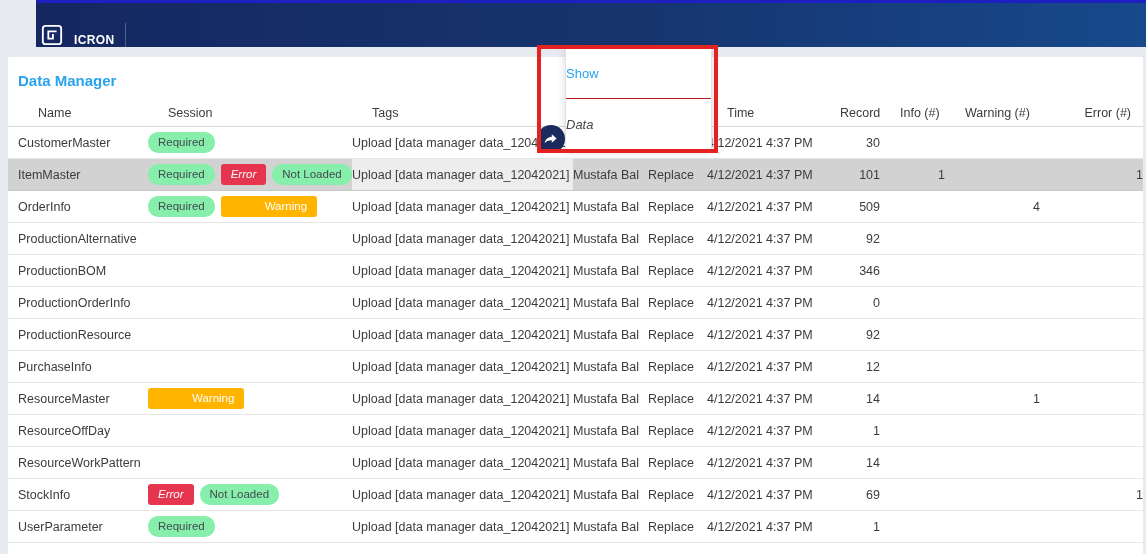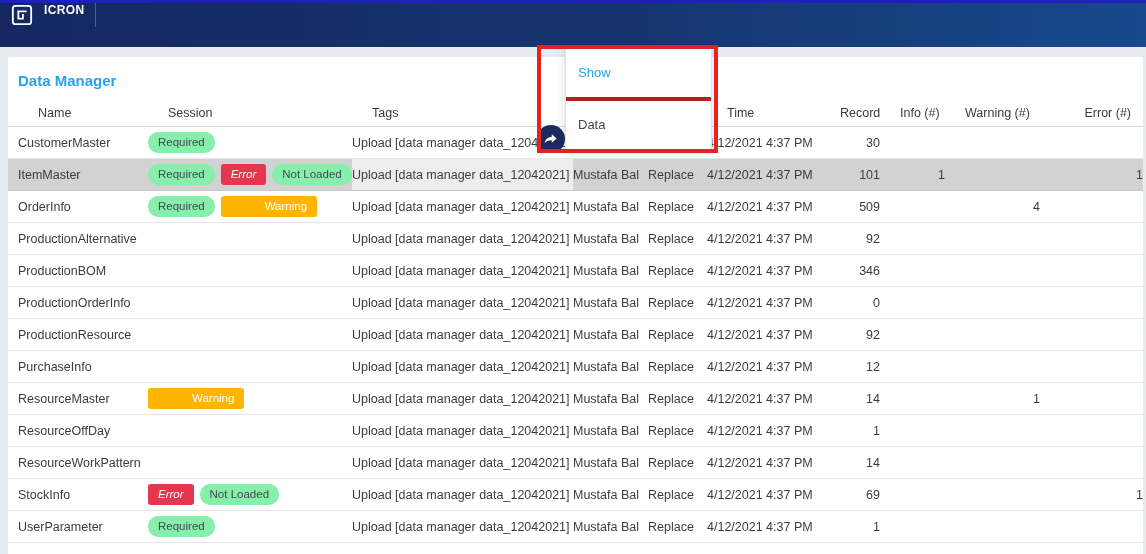--- a/index.html
+++ b/index.html
@@ -11,22 +11,23 @@
     font-size: 12.5px;
     color: #3c3c3c;
   }
 
   
   .navbar {
     height: 47px;
     background: linear-gradient(90deg, #152761 0%, #16356f 55%, #17498c 100%);
     border-top: 3px solid #1d1fc0;
     display: flex;
-    align-items: flex-start;
-    padding-left: 10px;
+    align-items: flex-end;
+    padding-left: 4px;
+    margin-left: 36px;
   }
   .navbar .logo { width: 24px; height: 24px; display: flex; align-items: center; justify-content: center; }
   .navbar .brand {
     color: #ffffff; font-size: 12px; font-weight: 700;
     letter-spacing: 0.4px; margin-left: 10px;
   }
   .nav-divider { width: 1px; height: 24px; background: rgba(255,255,255,0.25); margin-left: 10px; }
 
   
   .page { padding: 10px 3px 0 8px; height: 507px; }
@@ -93,26 +94,25 @@
     width: 147px; height: 103px;
     background: #ffffff;
     border: 1px solid #e2e2e2;
     box-shadow: 0 2px 8px rgba(0,0,0,0.15);
     display: flex; flex-direction: column;
     z-index: 30;
   }
   .menu-item {
     flex: 1;
     display: flex; align-items: center;
-    padding-left: 12px;
     font-size: 13px;
     color: #474747;
     cursor: pointer;
   }
-  .menu-item + .menu-item { border-top: 4px solid #b91c1c; }
+  .menu-item + .menu-item { border-top: 1px solid #b91c1c; font-style: italic; }
   .menu-item.active { color: #29a3ef; }
 
   
   .annotation-box {
     position: absolute;
     left: 537px; top: 45px;
     width: 181px; height: 108px;
     border: 4px solid #e42320;
     z-index: 40;
     pointer-events: none;

